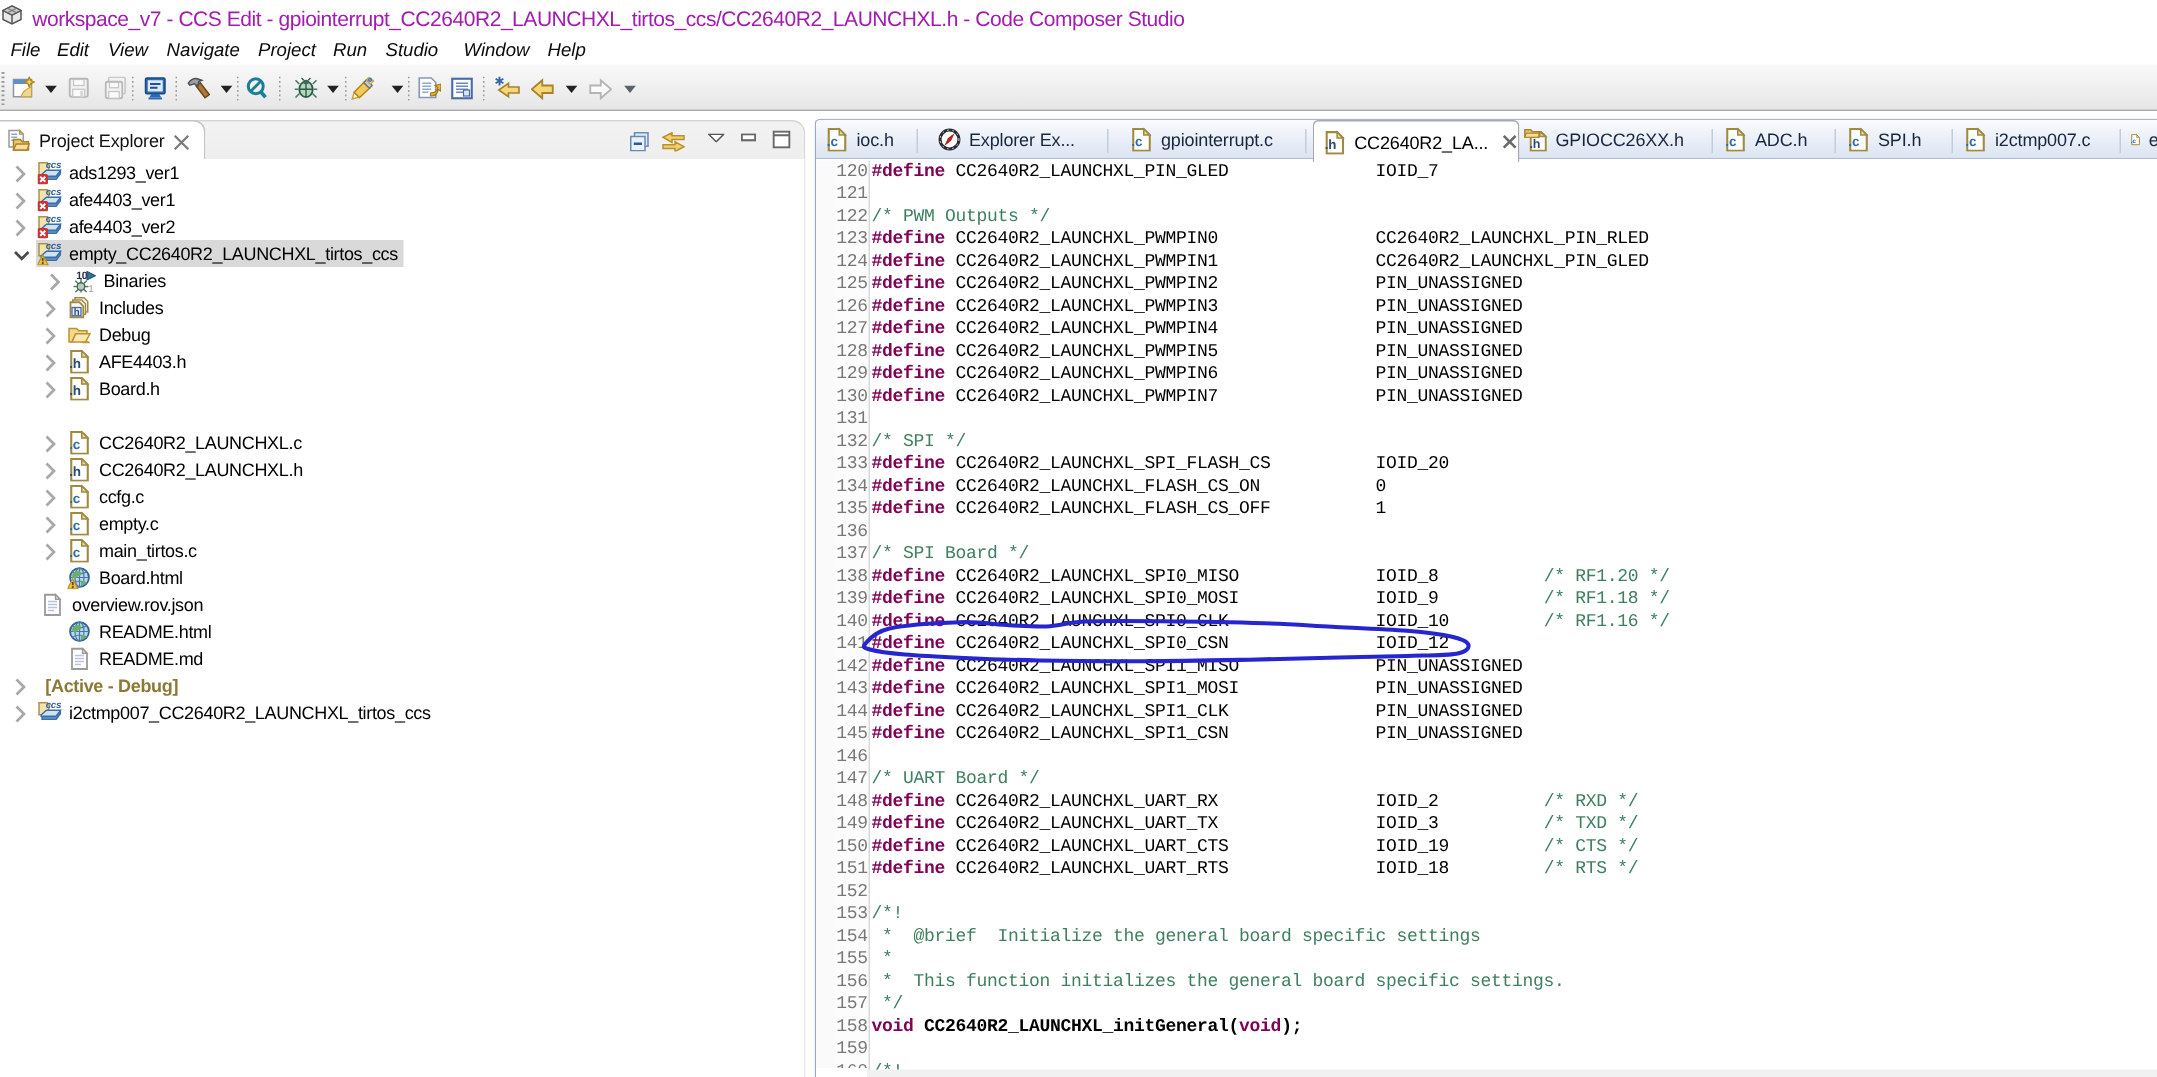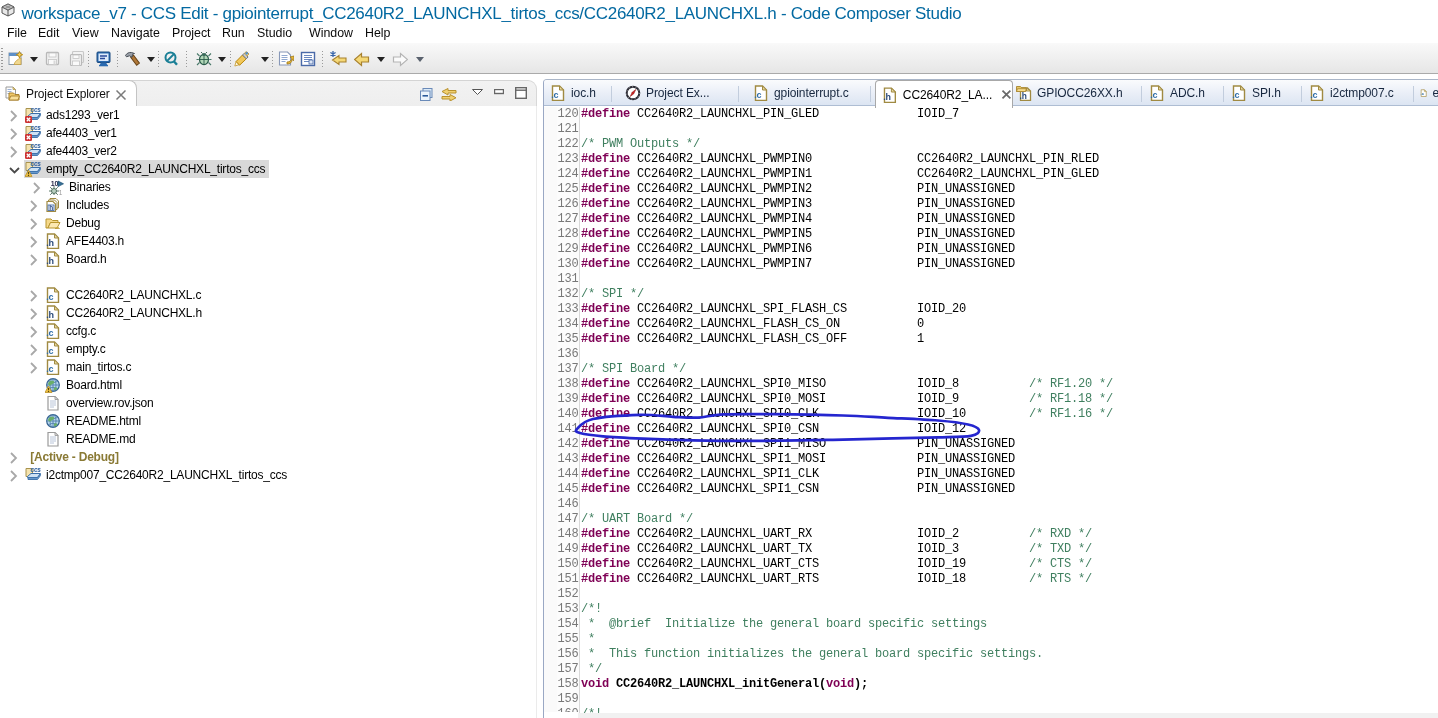--- a/index.html
+++ b/index.html
@@ -1,20 +1,20 @@
 <!DOCTYPE html>
 <html><head><meta charset="utf-8"><style>
 * { margin:0; padding:0; box-sizing:border-box; }
 html,body { width:1438px; height:718px; overflow:hidden; background:#fff;
   font-family:"Liberation Sans",sans-serif; -webkit-font-smoothing:antialiased; }
 
 #titlebar { position:absolute; left:0; top:0; width:1438px; height:22px; background:#fff; }
-#titletext { position:absolute; left:21.5px; top:4px; font-size:17px; color:#0369a1; letter-spacing:-0.3px; }
-
-#menubar { position:absolute; left:0; top:22px; width:1438px; height:21px; background:#fff; }
+#titletext { position:absolute; left:21.5px; top:4px; font-size:14px; color:#a21caf; letter-spacing:-0.3px; }
+
+#menubar { position:absolute; left:0; top:22px; width:1438px; height:21px; background:#fff;font-style:italic; }
 .mi { position:absolute; top:4px; font-size:12.4px; color:#0a0a0a; }
 
 #toolbar { position:absolute; left:0; top:43px; width:1438px; height:31px;
   background:linear-gradient(#f9f9f9,#e6e6e6); border-bottom:1px solid #aaaaaa; }
 #tbhandle { position:absolute; left:1px; top:5px; width:2px; height:22px;
   background-image:linear-gradient(#9a9a9a 50%,transparent 50%); background-size:2px 3px; }
 
 #bench { position:absolute; left:0; top:74px; width:1438px; height:644px; background:#ffffff; }
 
 #explorer { position:absolute; left:0; top:80px; width:537px; height:638px; background:#fff; }
@@ -416,21 +416,21 @@
             <ellipse cx="8" cy="8" rx="3" ry="6.3" fill="none" stroke="#4a78a8" stroke-width="0.8"></ellipse>
             <path d="M3.5 5.5c1.2-1.8 3.5-2.3 5-1.4 1.6.8 1 2.3-.6 2.7-2 .4-1.4 2-3.4 1.7-1.6-.2-1.6-2-1-3z" fill="#6aaf6a"></path>
             <path d="M9.5 10.5c1.2-.4 2.5 0 2.8 1-.5 1-1.6 1.8-2.8 2-.8-.9-.8-2.4 0-3z" fill="#6aaf6a"></path>
             <path d="M3.5 9L7 15.5H0z" fill="#f0c040" stroke="#b8902a" stroke-width="0.8"></path>
             <path d="M3.5 11v2.2" stroke="#5a4a10" stroke-width="1.1"></path>
             <circle cx="3.5" cy="14.4" r="0.7" fill="#5a4a10"></circle>
           </svg>
           <span style="">Board.html</span>
         </span>
       </div>
-<div class="trow" style="top:288px;padding-left:26px">
+<div class="trow" style="top:288px;padding-left:8px">
         <span style="display:inline-block;width:18px"></span>
         <span class="tsel">
           <svg class="ti" style="margin-right:5px;margin-top:0px" width="16" height="16" viewBox="0 0 16 16">
             <path d="M3 1.5h7l3 3V15H3z" fill="#fff" stroke="#9a9a9a" stroke-width="1.2"></path>
             <path d="M10 1.5v3h3z" fill="#e8e8e8" stroke="#9a9a9a" stroke-width="0.9"></path>
             <path d="M5 6h6M5 8h6M5 10h6M5 12h4" stroke="#b8c4d8" stroke-width="1"></path>
           </svg>
           <span style="">overview.rov.json</span>
         </span>
       </div>
@@ -489,21 +489,21 @@
           <text x="1.2" y="12.6" font-family="Liberation Sans" font-size="9" font-weight="bold" fill="#2e6da8">.c</text>
         </svg>
         <span>ioc.h</span>
       </div>
 <div class="etab" style="left:75px;width:119px">
         <svg class="ti" style="margin-right:5px;margin-top:0px" width="16" height="16" viewBox="0 0 16 16">
           <circle cx="8" cy="8" r="6.3" fill="#fff" stroke="#2a2a33" stroke-width="2"></circle>
           <circle cx="8" cy="8" r="6.3" fill="none" stroke="#fff" stroke-width="0.6" stroke-dasharray="1 2.5"></circle>
           <path d="M10.8 4.5L8.8 8.8 5.2 11.5l2-4.3z" fill="#cc2222" stroke="#881111" stroke-width="0.5"></path>
         </svg>
-        <span>Project Ex...</span>
+        <span>Explorer Ex...</span>
       </div>
 <div class="etab" style="left:203px;width:123px">
         <svg class="ti" style="margin-right:5px;margin-top:0px" width="16" height="16" viewBox="0 0 16 16">
           <path d="M2.5 1h7l4 4v10.5h-11z" fill="#fff" stroke="#a08a42" stroke-width="1.4"></path>
           <path d="M9.5 1v4h4z" fill="#e8d9a0" stroke="#a08a42" stroke-width="1"></path>
           <text x="1.2" y="12.6" font-family="Liberation Sans" font-size="9" font-weight="bold" fill="#2e6da8">.c</text>
         </svg>
         <span>gpiointerrupt.c</span>
       </div>
 <div class="etab etab-a" style="left:331px;width:138px">

